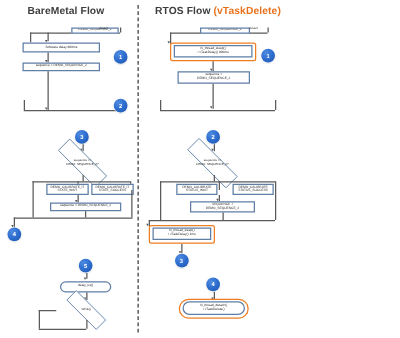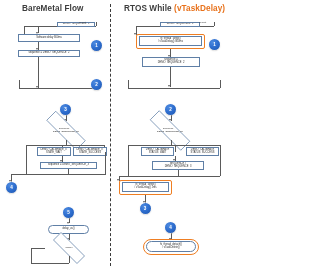--- a/index.html
+++ b/index.html
@@ -123,21 +123,21 @@
 </style>
 </head>
 <body>
 
 <div id="canvas">
 
   <div class="ttl" style="left:22px;top:4px;">
     <span>BareMetal Flow</span>
   </div>
   <div class="ttl" style="left:124px;top:4px;">
-    <span>RTOS While </span><span class="diff">(vTaskDelay)</span>
+    <span>RTOS Flow </span><span class="diff">(vTaskDelete)</span>
   </div>
 
   <div id="divider"></div>
 
   <div class="lbl" style="left:79px;top:19px;">
     <span>default</span>
   </div>
 
   <div class="edge h" style="left:24px;top:26px;width:72px;"></div>
   <div class="edge v" style="left:24px;top:26px;height:8px;"></div>

